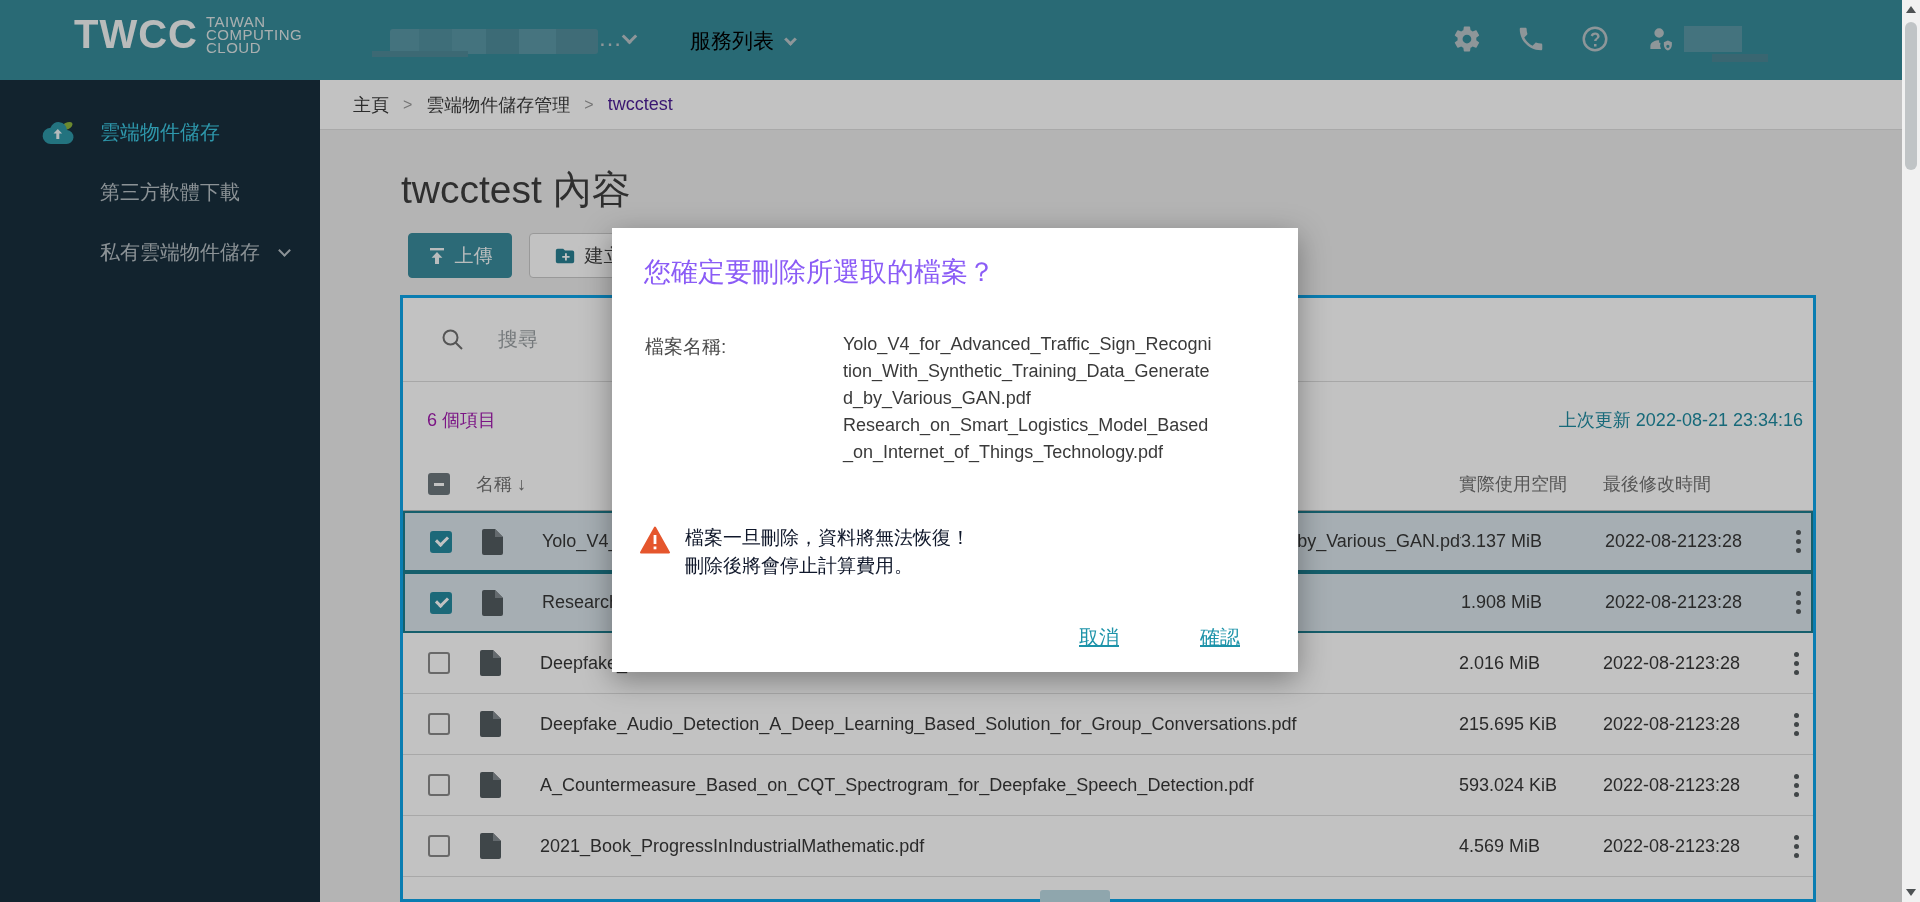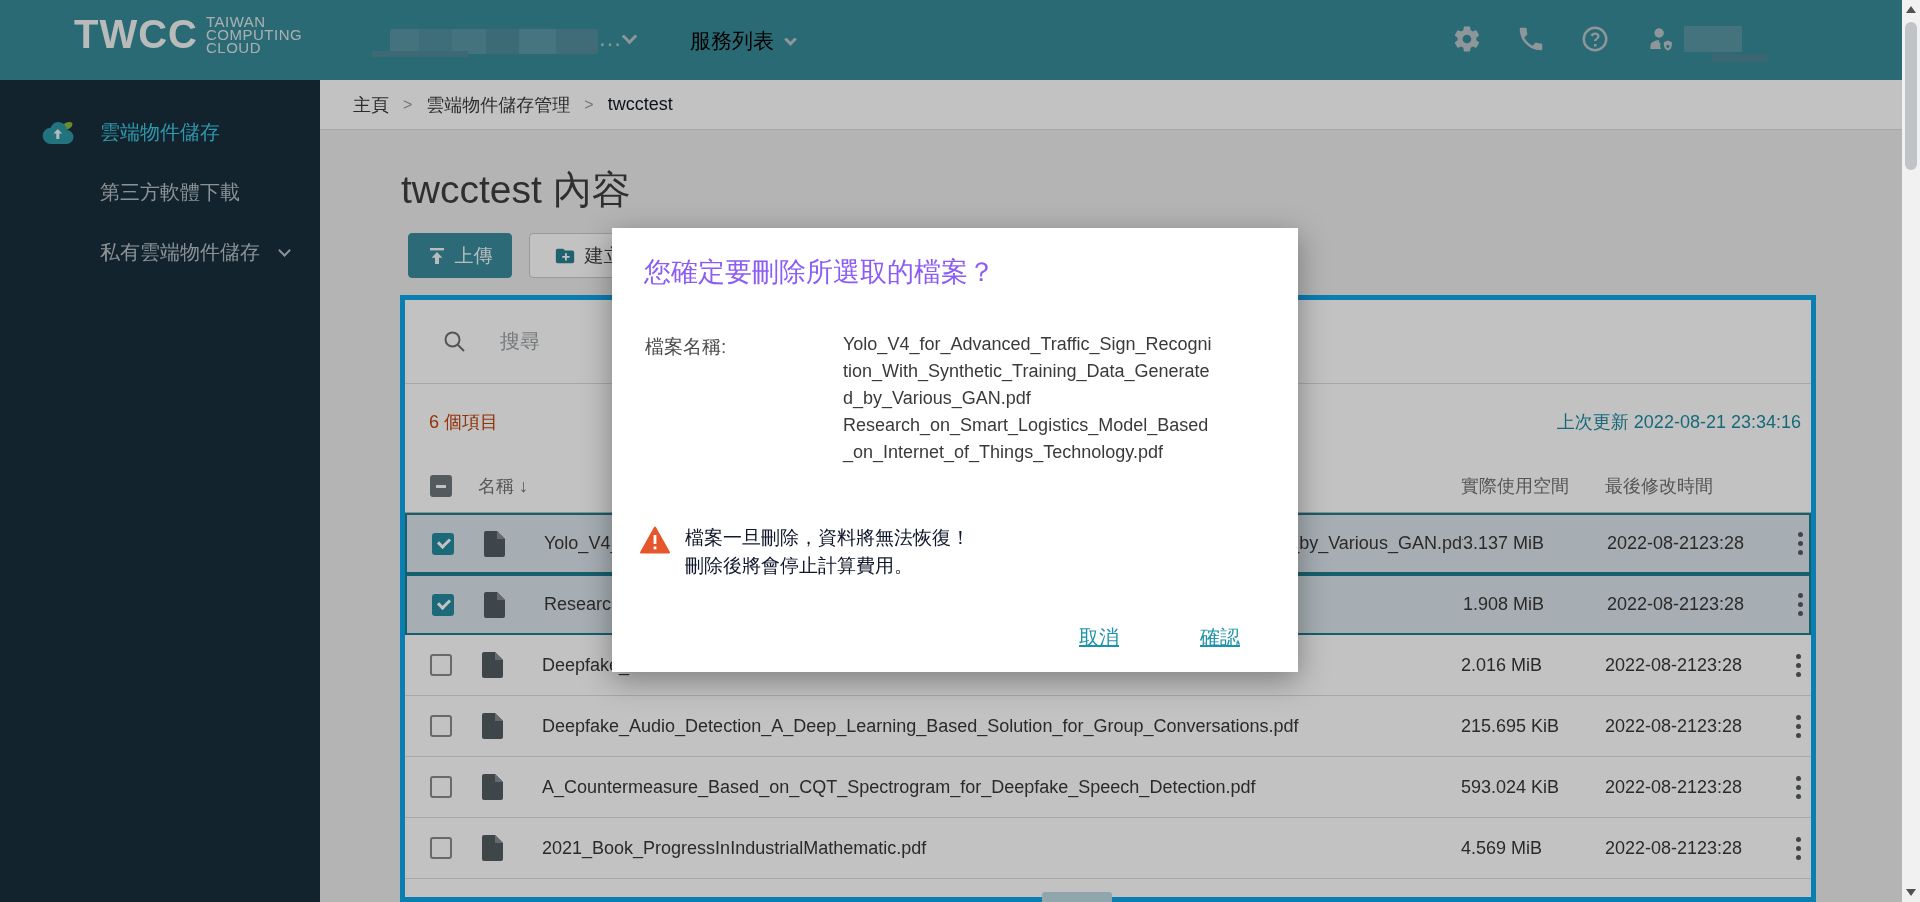--- a/index.html
+++ b/index.html
@@ -33,38 +33,38 @@
   .sitem .slabel { position:absolute; left:100px; font-size:20px; color:#b7c0c5; }
   .sitem.active .slabel { color:#3dc8e2; }
   .sitem .sic { position:absolute; left:40px; width:34px; height:26px; }
   .sitem .chev { width:9px; height:9px; border-color:#b7c0c5; border-width:2px; position:absolute; left:280px; top:24px; }
 
   
   .bcrumb { position:absolute; left:320px; top:80px; width:1582px; height:50px; background:#ffffff;
             border-bottom:1px solid #dedede; display:flex; align-items:center; gap:14px; padding-left:33px;
             font-size:18px; color:#3a3a3a; z-index:1; }
   .bcrumb .sep { color:#9a9a9a; font-size:16px; }
-  .bcrumb .cur { color:#0f172a; }
+  .bcrumb .cur { color:#4c1d95; }
   .main { position:absolute; left:320px; top:130px; width:1582px; height:772px; background:#ededed; z-index:1; }
   .ptitle { position:absolute; left:81px; top:33px; font-size:39px; font-weight:400; color:#3f3f3f; }
   .btnrow { position:absolute; left:88px; top:103px; display:flex; gap:17px; }
   .btn-upload { width:104px; height:45px; background:#3a8c9d; border:1px solid #3a8c9d; border-radius:4px;
                 color:#f4f8f9; font-size:19px; display:flex; align-items:center; justify-content:center; gap:9px; cursor:pointer; }
   .btn-upload svg { width:18px; height:18px; fill:#f4f8f9; }
   .btn-create { width:118px; height:45px; background:#ffffff; border:1px solid #c9c9c9; border-radius:4px;
                 color:#434343; font-size:19px; display:flex; align-items:center; justify-content:center; gap:9px; cursor:pointer; }
   .btn-create svg { width:22px; height:22px; fill:#2a8092; }
 
   
-  .card { position:absolute; left:80px; top:165px; width:1416px; height:607px; background:#ffffff; border:5px solid #0ea5e9; }
+  .card { position:absolute; left:80px; top:165px; width:1416px; height:607px; background:#ffffff; border:3px solid #0ea5e9; }
   .srow { height:84px; border-bottom:1px solid #dcdcdc; display:flex; align-items:center; cursor:text; }
   .srow svg { width:25px; height:25px; margin-left:37px; stroke:#707070; fill:none; stroke-width:2; }
   .srow .ph { margin-left:33px; font-size:20px; color:#9aa0a3; }
   .irow { height:75px; display:flex; align-items:center; justify-content:space-between; padding:0 10px 0 24px; }
-  .irow .cnt { font-size:18px; color:#c2410c; }
+  .irow .cnt { font-size:18px; color:#a21caf; }
   .irow .upd { font-size:18px; color:#1f8ba0; }
   .grid { display:grid; grid-template-columns:70px 45px 941px 144px 178px auto; align-items:center; }
   .thead { height:54px; border-bottom:1px solid #bcbcbc; font-size:18px; color:#717171; }
   .thead .cb { margin-left:25px; }
   .thead .col-name { grid-column:2/4; margin-left:3px; }
   .cb { width:22px; height:22px; border:2px solid #8a8a8a; border-radius:3px; background:#fff; position:relative; cursor:pointer; }
   .cb.indet { background:#6e787e; border-color:#6e787e; }
   .cb.indet::after { content:""; position:absolute; left:4px; top:8px; width:10px; height:3px; background:#fff; }
   .cb.checked { background:#268ba0; border-color:#268ba0; }
   .cb.checked::after { content:""; position:absolute; left:4px; top:3px; width:9px; height:5px;

